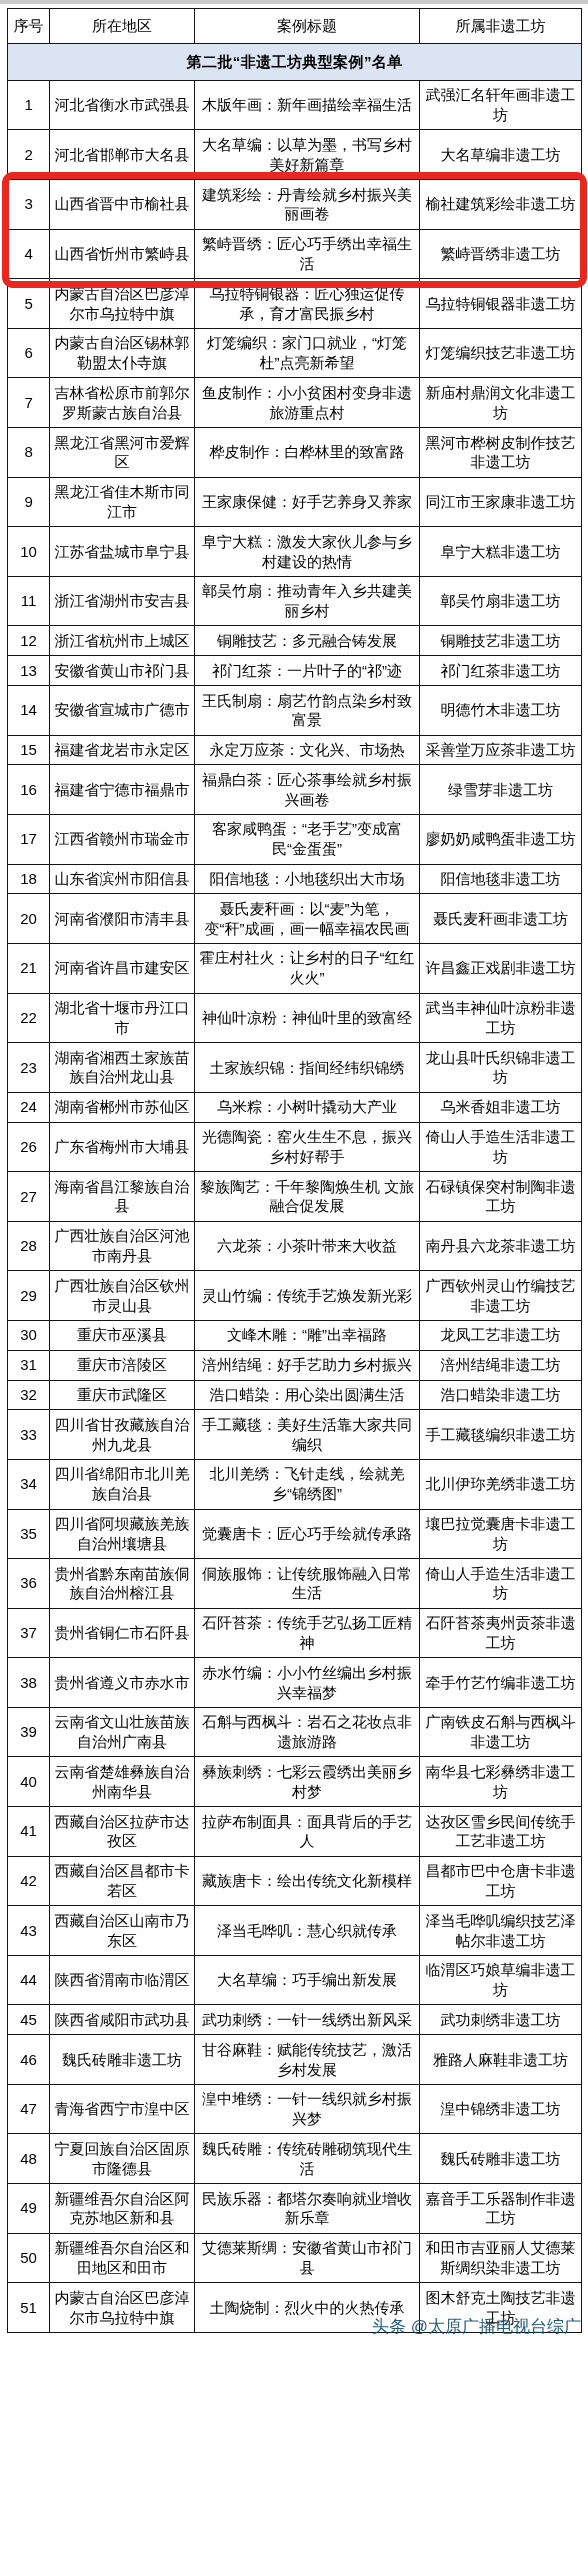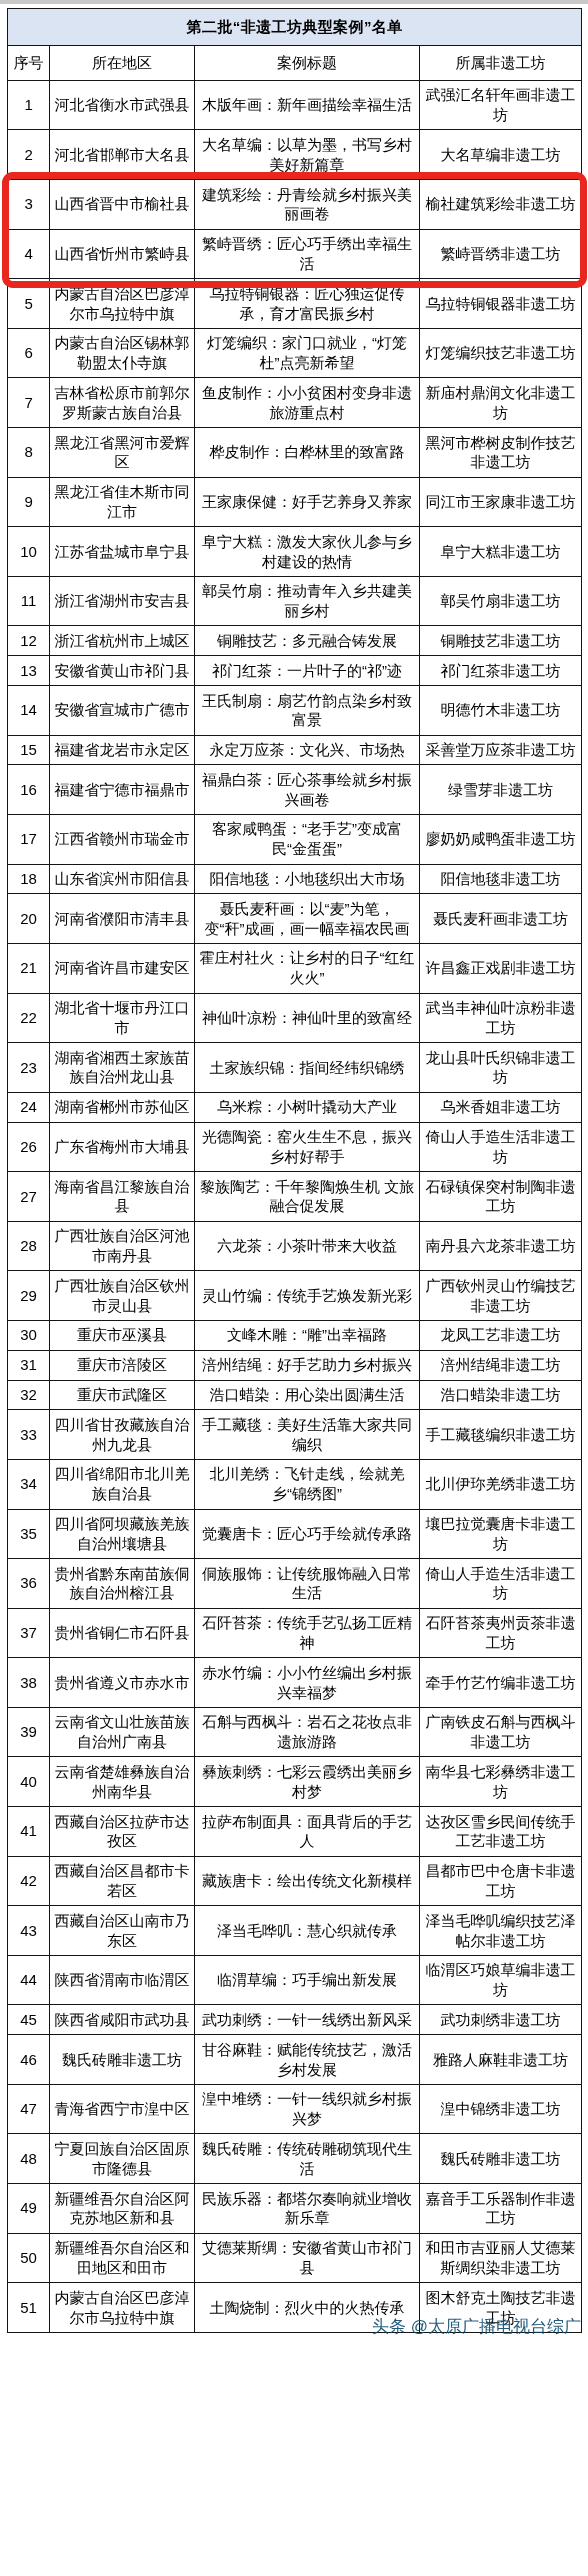--- a/index.html
+++ b/index.html
@@ -74,28 +74,28 @@
 
 <table class="cases">
   <colgroup>
     <col class="c-no">
       <col class="c-region">
       <col class="c-title">
       <col class="c-workshop">
   </colgroup>
   <thead>
     <tr>
-      <th class="title-cell" colspan="4">第二批“非遗工坊典型案例”名单</th>
-    </tr>
-    <tr>
       <th class="col-head">序号</th>
       <th class="col-head">所在地区</th>
       <th class="col-head">案例标题</th>
       <th class="col-head">所属非遗工坊</th>
     </tr>
+    <tr>
+      <th class="title-cell" colspan="4">第二批“非遗工坊典型案例”名单</th>
+    </tr>
   </thead>
   <tbody>
       <tr>
     <td>1</td>
     <td>河北省衡水市武强县</td>
     <td>木版年画：新年画描绘幸福生活</td>
     <td>武强汇名轩年画非遗工坊</td>
   </tr>
       <tr>
     <td>2</td>
@@ -333,21 +333,21 @@
   </tr>
       <tr>
     <td>43</td>
     <td>西藏自治区山南市乃东区</td>
     <td>泽当毛哗叽：慧心织就传承</td>
     <td>泽当毛哗叽编织技艺泽帖尔非遗工坊</td>
   </tr>
       <tr>
     <td>44</td>
     <td>陕西省渭南市临渭区</td>
-    <td>临渭草编：巧手编出新发展</td>
+    <td>大名草编：巧手编出新发展</td>
     <td>临渭区巧娘草编非遗工坊</td>
   </tr>
       <tr>
     <td>45</td>
     <td>陕西省咸阳市武功县</td>
     <td>武功刺绣：一针一线绣出新风采</td>
     <td>武功刺绣非遗工坊</td>
   </tr>
       <tr>
     <td>46</td>

